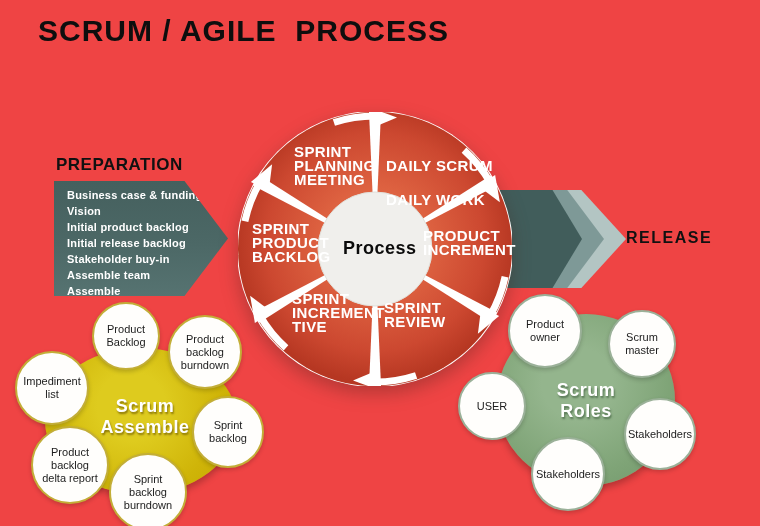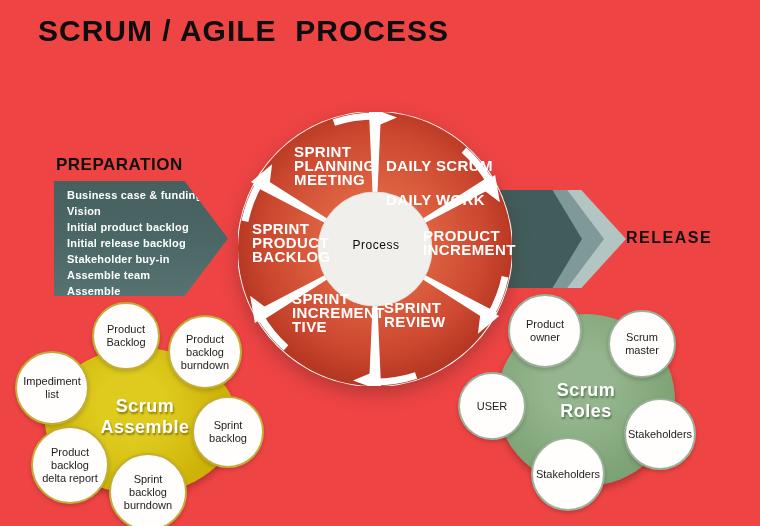--- a/index.html
+++ b/index.html
@@ -27,21 +27,21 @@
   .release-heading{position:absolute;left:626px;top:229px;font-size:16px;font-weight:bold;color:#111;
                    letter-spacing:1.5px;}
 
   
   .wheel{position:absolute;left:238px;top:112px;filter:drop-shadow(0 7px 9px rgba(70,35,25,.35));}
   .seg-label{position:absolute;z-index:5;color:#fff;font-size:15px;font-weight:bold;
              letter-spacing:.4px;line-height:14px;}
   .seg-label span{display:block;}
   .seg-label span.gap{margin-top:20px;}
   .process-label{position:absolute;left:343px;top:238px;width:66px;text-align:center;z-index:5;
-                 font-size:12px;font-weight:normal;color:#0b0b0b;letter-spacing:.5px;}
+                 font-size:18px;font-weight:bold;color:#0b0b0b;letter-spacing:.5px;}
 
   
   .blob{position:absolute;border-radius:50%;box-shadow:0 4px 7px rgba(0,0,0,.25);}
   .blob.gold{left:45px;top:348px;width:192px;height:146px;
              background:radial-gradient(circle at 45% 40%,#decb1e 25%,#cfb408 65%,#c3a700 100%);}
   .blob.green{left:497px;top:314px;width:178px;height:172px;
               background:radial-gradient(circle at 45% 40%,#94b58d 25%,#7fa477 65%,#71966a 100%);}
   .blob-label{position:absolute;z-index:4;text-align:center;color:#fff;font-size:18px;font-weight:bold;
               letter-spacing:.5px;line-height:21px;}
   .blob-label.gold-lbl{left:85px;top:396px;width:120px;text-shadow:1px 2px 2px rgba(110,90,0,.75);}

